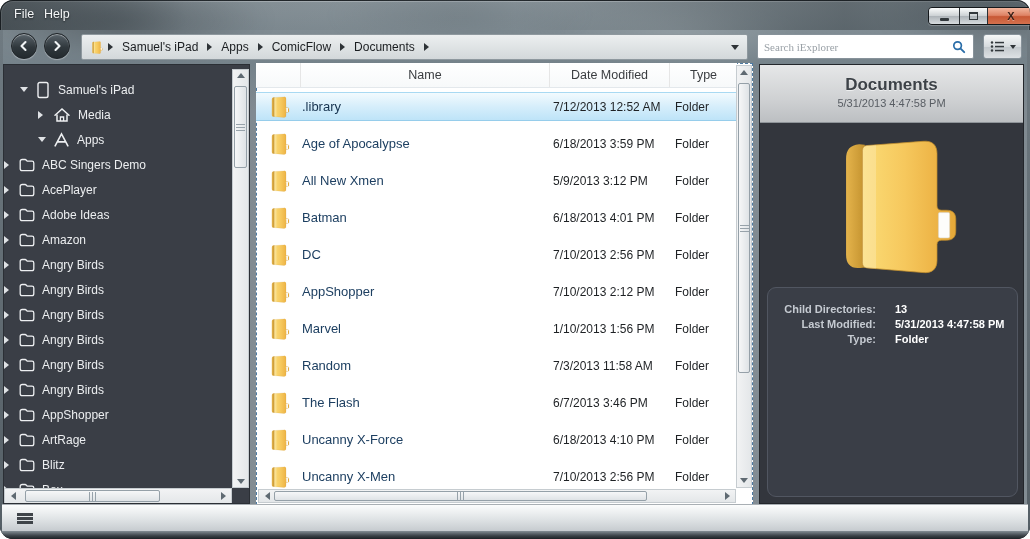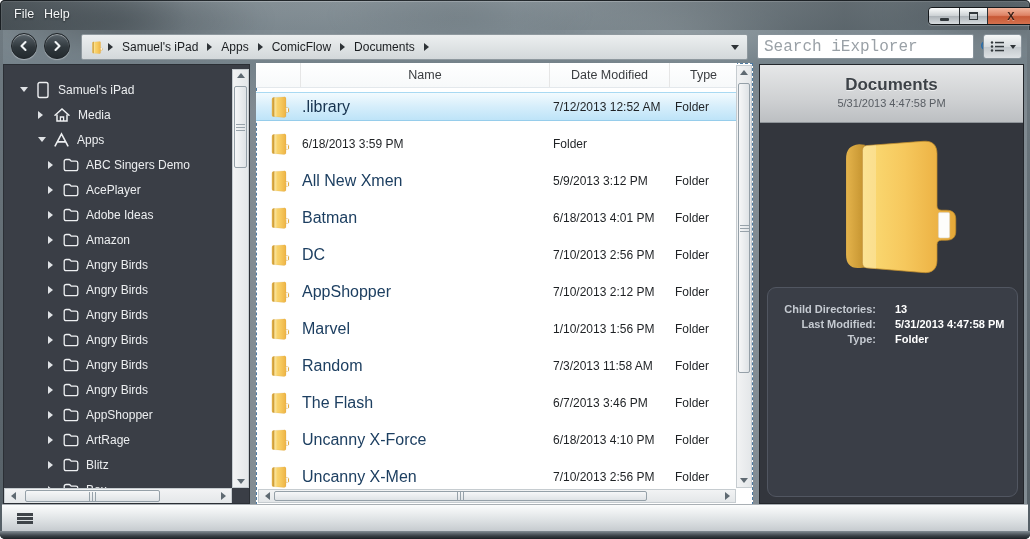--- a/index.html
+++ b/index.html
@@ -1,21 +1,21 @@
 <!DOCTYPE html>
 <html><head>
 <meta charset="utf-8">
 <style>
   * { margin:0; padding:0; box-sizing:border-box; }
   html,body { width:1030px; height:539px; font-family:"Liberation Sans", sans-serif; }
   .window {
     position:relative; width:1030px; height:539px; overflow:hidden;
     background:linear-gradient(180deg,#8b969c 0px,#75828a 64px,#808a91 110px,#838d94 100%);
     box-shadow: inset 0 0 0 1px #15191c, inset 0 0 0 2px rgba(255,255,255,.30);
-    border-radius:5px;
+    border-radius:13px;
   }
   .blob { position:absolute; pointer-events:none; filter:blur(9px); opacity:.5; }
   .blob1 { left:-30px; top:-20px; width:300px; height:80px; background:radial-gradient(closest-side,#2c3338,transparent); }
   .blob2 { left:880px; top:-25px; width:260px; height:75px; background:radial-gradient(closest-side,#333b41,transparent); }
   .blob3 { left:330px; top:-15px; width:260px; height:60px; background:radial-gradient(closest-side,#5a666d,transparent); opacity:.4; }
   .blob4 { left:560px; top:0px; width:240px; height:70px; background:radial-gradient(closest-side,#cfd7da,transparent); opacity:.25; }
 
   
   .titlebar { position:absolute; left:0; top:0; width:1030px; height:30px;
     background:linear-gradient(90deg, rgba(28,34,38,.55), rgba(95,105,112,.18) 18%, rgba(130,140,146,.08) 50%, rgba(40,48,53,.42) 82%, rgba(60,70,76,.35));
@@ -43,40 +43,40 @@
 
   .crumbbar { position:absolute; left:81px; top:34px; width:667px; height:26px;
     background:linear-gradient(180deg,#eceff0,#d3d8da); border:1px solid #8e989e; border-radius:2px;
     display:flex; align-items:center; padding:0 8px; }
   .crumb-item { font-size:12px; color:#1a1d20; padding:0 4px; cursor:pointer; white-space:nowrap;}
   .crumb-sep { width:0; height:0; border-left:5px solid #2e3337; border-top:4px solid transparent; border-bottom:4px solid transparent; margin:0 5px;}
   .crumb-dd { margin-left:auto; width:0; height:0; border-top:5px solid #2e3337; border-left:4px solid transparent; border-right:4px solid transparent; cursor:pointer;}
 
   .searchbox { position:absolute; left:757px; top:34px; width:217px; height:25px;
     background:#fff; border:1px solid #87929a; border-radius:2px; display:flex; align-items:center;}
-  .searchbox input { flex:1; border:none; outline:none; font-family:Liberation Mono, monospace;
-    font-size:16px; color:#c2410c; padding:0 6px; background:transparent;}
+  .searchbox input { flex:1; border:none; outline:none; font-family:Liberation Serif, serif;
+    font-size:11px; color:#c2410c; padding:0 6px; background:transparent;}
   .searchbox input::placeholder { color:#9aa1a7; }
   .mag { margin-right:7px; cursor:pointer; display:flex;}
 
   .viewbtn { position:absolute; left:983px; top:34px; width:39px; height:25px;
     background:linear-gradient(180deg,#f6f8f8,#d6dbde 50%,#c3c9cd 52%,#dde1e4); border:1px solid #87929a; border-radius:3px;
     display:flex; align-items:center; justify-content:center; gap:5px; cursor:pointer;}
   .viewbtn .dd { width:0; height:0; border-top:4px solid #2e3337; border-left:3.5px solid transparent; border-right:3.5px solid transparent;}
 
   
   .sidebar { position:absolute; left:3px; top:64px; width:247px; height:440px;
     background:#3a3e46; border:1px solid #2b2f35; overflow:hidden;}
   .tree { position:absolute; left:0; top:12px; width:228px;}
   .titem { height:25px; display:flex; align-items:center; cursor:pointer; color:#eceef0; font-size:12px; white-space:nowrap;}
   .titem .chev { flex:0 0 10px; display:flex; }
   .st-col .chev::before { content:""; border-left:5px solid #dfe2e5; border-top:4px solid transparent; border-bottom:4px solid transparent;}
   .st-exp .chev::before { content:""; border-top:5px solid #dfe2e5; border-left:4px solid transparent; border-right:4px solid transparent;}
   .titem .tico { margin:0 7px 0 5px; flex:0 0 auto; display:flex;}
-  .lv0 { padding-left:16px; } .lv1 { padding-left:34px; } .lv2 { padding-left:44px; }
+  .lv0 { padding-left:16px; } .lv1 { padding-left:34px; } .lv2 { }
 
   
   .sb { position:absolute; background:linear-gradient(90deg,#f2f3f4,#e4e7e9); border:1px solid #c6ccd0;}
   .sb-h { background:linear-gradient(180deg,#f2f3f4,#e4e7e9); }
   .sb-thumb { position:absolute; background:linear-gradient(90deg,#f6f7f8,#dfe3e6); border:1px solid #95a0a8; border-radius:2px;
     display:flex; align-items:center; justify-content:center; cursor:pointer;}
   .sb-h .sb-thumb { background:linear-gradient(180deg,#f6f7f8,#dfe3e6); }
   .grip-h { width:9px; height:7px; background:repeating-linear-gradient(180deg,#97a2aa 0 1px,transparent 1px 3px);}
   .grip-v { width:7px; height:9px; background:repeating-linear-gradient(90deg,#97a2aa 0 1px,transparent 1px 3px);}
   .sb-arrow { position:absolute; width:100%; display:flex; align-items:center; justify-content:center; cursor:pointer;}
@@ -90,21 +90,21 @@
     background:#fff; outline:1.5px dashed #4d7ba3; outline-offset:-1px; overflow:hidden;}
   .flheader { position:absolute; left:0; top:0; width:481px; height:25px; display:grid;
     grid-template-columns:45px 249px 120px 1fr; background:linear-gradient(180deg,#fff,#f7f9fa); border-bottom:1px solid #e3e8ec;}
   .flheader .hc { display:flex; align-items:center; justify-content:center; font-size:12.5px; color:#3a3d40;
     border-right:1px solid #e6e6e6; cursor:pointer;}
   .flheader .hc:last-child { border-right:none;}
   .flrows { position:absolute; left:0; top:26px; width:481px;}
   .flrow { display:grid; grid-template-columns:46px 251px 122px 1fr; align-items:center; height:29px; margin-bottom:8px; cursor:pointer;}
   .flrows .flrow:first-child { margin-top:3px;}
   .flrow .cicon { display:flex; justify-content:center;}
-  .flrow .cname { font-size:16px; color:#1d3f61;}
+  .flrow .cname { font-size:13px; color:#1d3f61;}
   .flrow .cdate, .flrow .ctype { font-size:12px; color:#1e2124;}
   .flrow.sel { background:linear-gradient(180deg,#f4fbfe,#d6eefb 50%,#bce3f8);
     box-shadow: inset 0 1px 0 #a8d9f2, inset 0 -1px 0 #96cdeb;}
   .flrow.sel .cname { color:#16324e; }
 
   
   .rpanel { position:absolute; left:759px; top:64px; width:265px; height:440px;
     background:#33363d; border:1px solid #23262b; overflow:hidden;}
   .rheader { position:absolute; left:0; top:0; width:100%; height:58px; text-align:center;
     background:linear-gradient(180deg,#e6e7e8,#cfd1d3 60%,#bcbfc2); border-bottom:1px solid #8f9499;}
@@ -404,20 +404,21 @@
           <span class="cname">.library</span>
           <span class="cdate">7/12/2013 12:52 AM</span>
           <span class="ctype">Folder</span>
         </div>
       <div class="flrow">
           <span class="cicon">
             <svg width="22" height="24" viewBox="0 0 150 160">
               <use href="#sym-folder"></use>
             </svg>
           </span>
+          <span class="cname">Age of Apocalypse</span>
           <span class="cdate">6/18/2013 3:59 PM</span>
           <span class="ctype">Folder</span>
         </div>
       <div class="flrow">
           <span class="cicon">
             <svg width="22" height="24" viewBox="0 0 150 160">
               <use href="#sym-folder"></use>
             </svg>
           </span>
           <span class="cname">All New Xmen</span>

